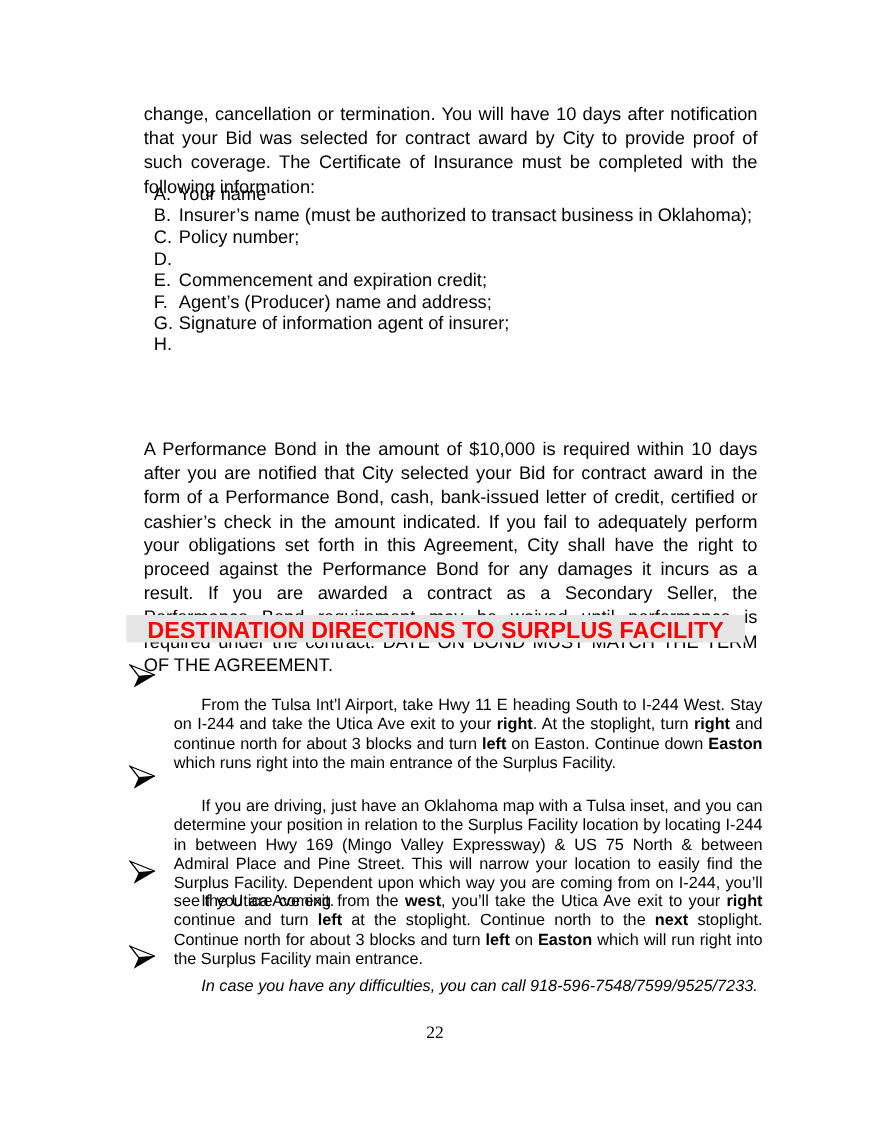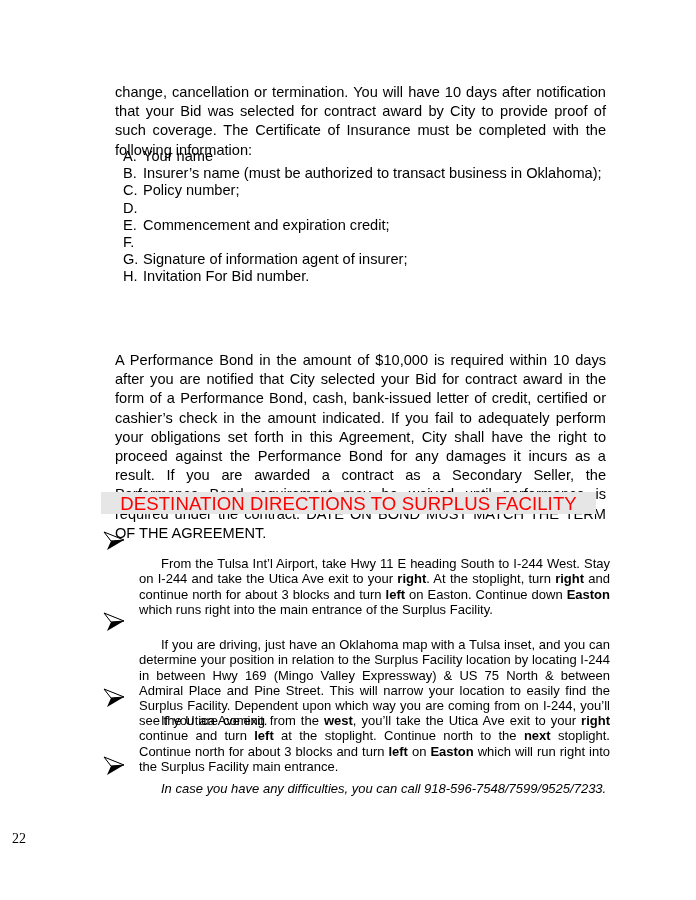--- a/index.html
+++ b/index.html
@@ -70,21 +70,21 @@
       width: 495px;
       height: 22px;
       background: #e6e6e6;
     }
     .banner-title {
       position: absolute;
       left: 0; right: 0; top: 0;
       margin: 0;
       text-align: center;
       color: #ff0000;
-      font-weight: normal;
+      font-weight: bold;
       font-size: 18.6px;
       line-height: 23px;
       letter-spacing: 0.1px;
     }
 
     .direction {
       position: absolute;
       left: 123px;
       width: 471px;
       font-size: 13px;
@@ -109,23 +109,24 @@
     #arrow-1 { top: 612px; }
     #dir-2 { top: 697px; }
     #arrow-2 { top: 688px; }
     #dir-3 { top: 765px; font-style: italic; }
     #arrow-3 { top: 756px; }
 
     .page-number {
       position: absolute;
       left: 0; right: 0;
       top: 819px;
+      text-align: center;
       font-family: "Liberation Serif", serif;
       font-size: 14px;
-      margin: 12px;
+      margin: 0;
     }
   </style>
 </head>
 <body>
 
 <div class="page">
 
   <p class="para" id="intro-para">change, cancellation or termination.  You will have 10 days after notification that your Bid was selected for contract award by City to provide proof of such coverage.  The Certificate of Insurance must be completed with the following information:</p>
 
   <ul class="alpha-list">
@@ -143,28 +144,28 @@
       </li>
     <li>
         <span class="marker">D.</span>
       </li>
     <li>
         <span class="marker">E.</span>
         <span>Commencement and expiration credit;</span>
       </li>
     <li>
         <span class="marker">F.</span>
+        <span>Agent’s (Producer) name and address;</span>
       </li>
     <li>
         <span class="marker">G.</span>
         <span>Signature of information agent of insurer;</span>
       </li>
     <li>
         <span class="marker">H.</span>
-        <span>Invitation For Bid number.</span>
       </li>
   </ul>
 
 
   <p class="para" id="bond-para">A Performance Bond in the amount of $10,000 is required within 10 days after you are notified that City selected your Bid for contract award in the form of a Performance Bond, cash, bank-issued letter of credit, certified or cashier’s check in the amount indicated.  If you fail to adequately perform your obligations set forth in this Agreement, City shall have the right to proceed against the Performance Bond for any damages it incurs as a result.  If you are awarded a contract as a Secondary Seller, the Performance Bond requirement may be waived until performance is required under the contract.    DATE ON BOND MUST MATCH THE TERM OF THE AGREEMENT.</p>
 
   <div class="banner">
     <h2 class="banner-title">DESTINATION DIRECTIONS TO SURPLUS FACILITY</h2>
   </div>
 

